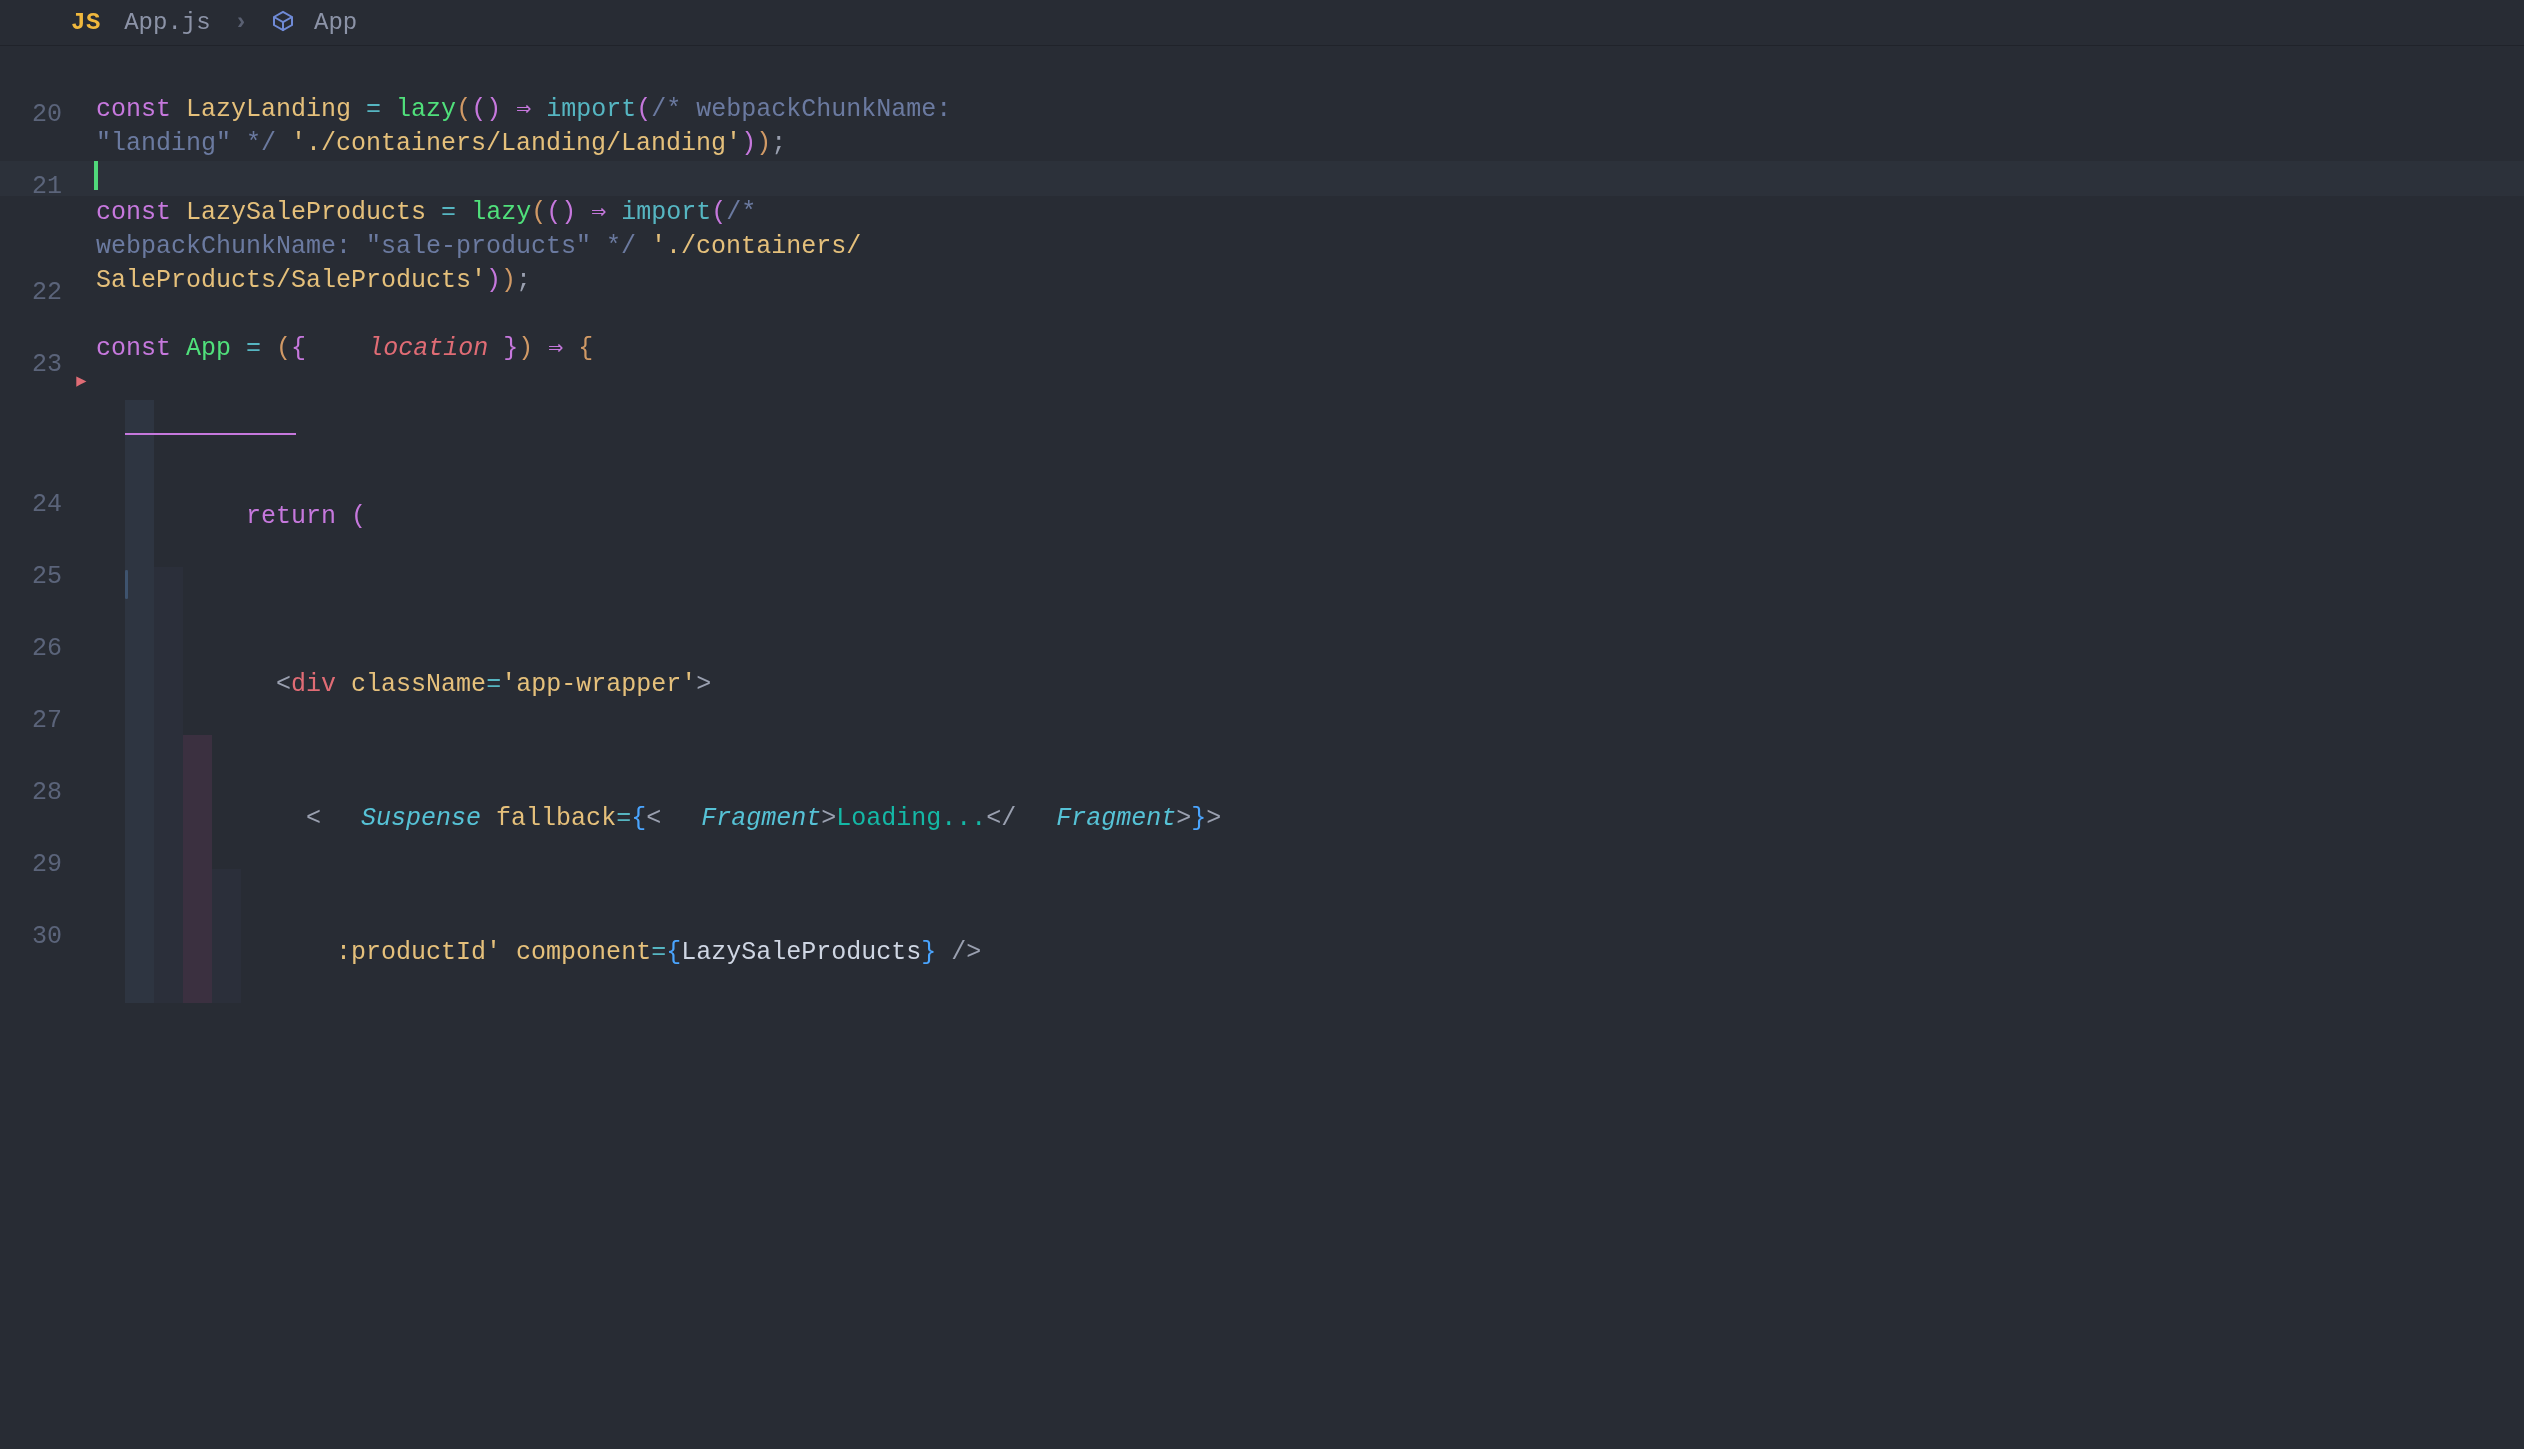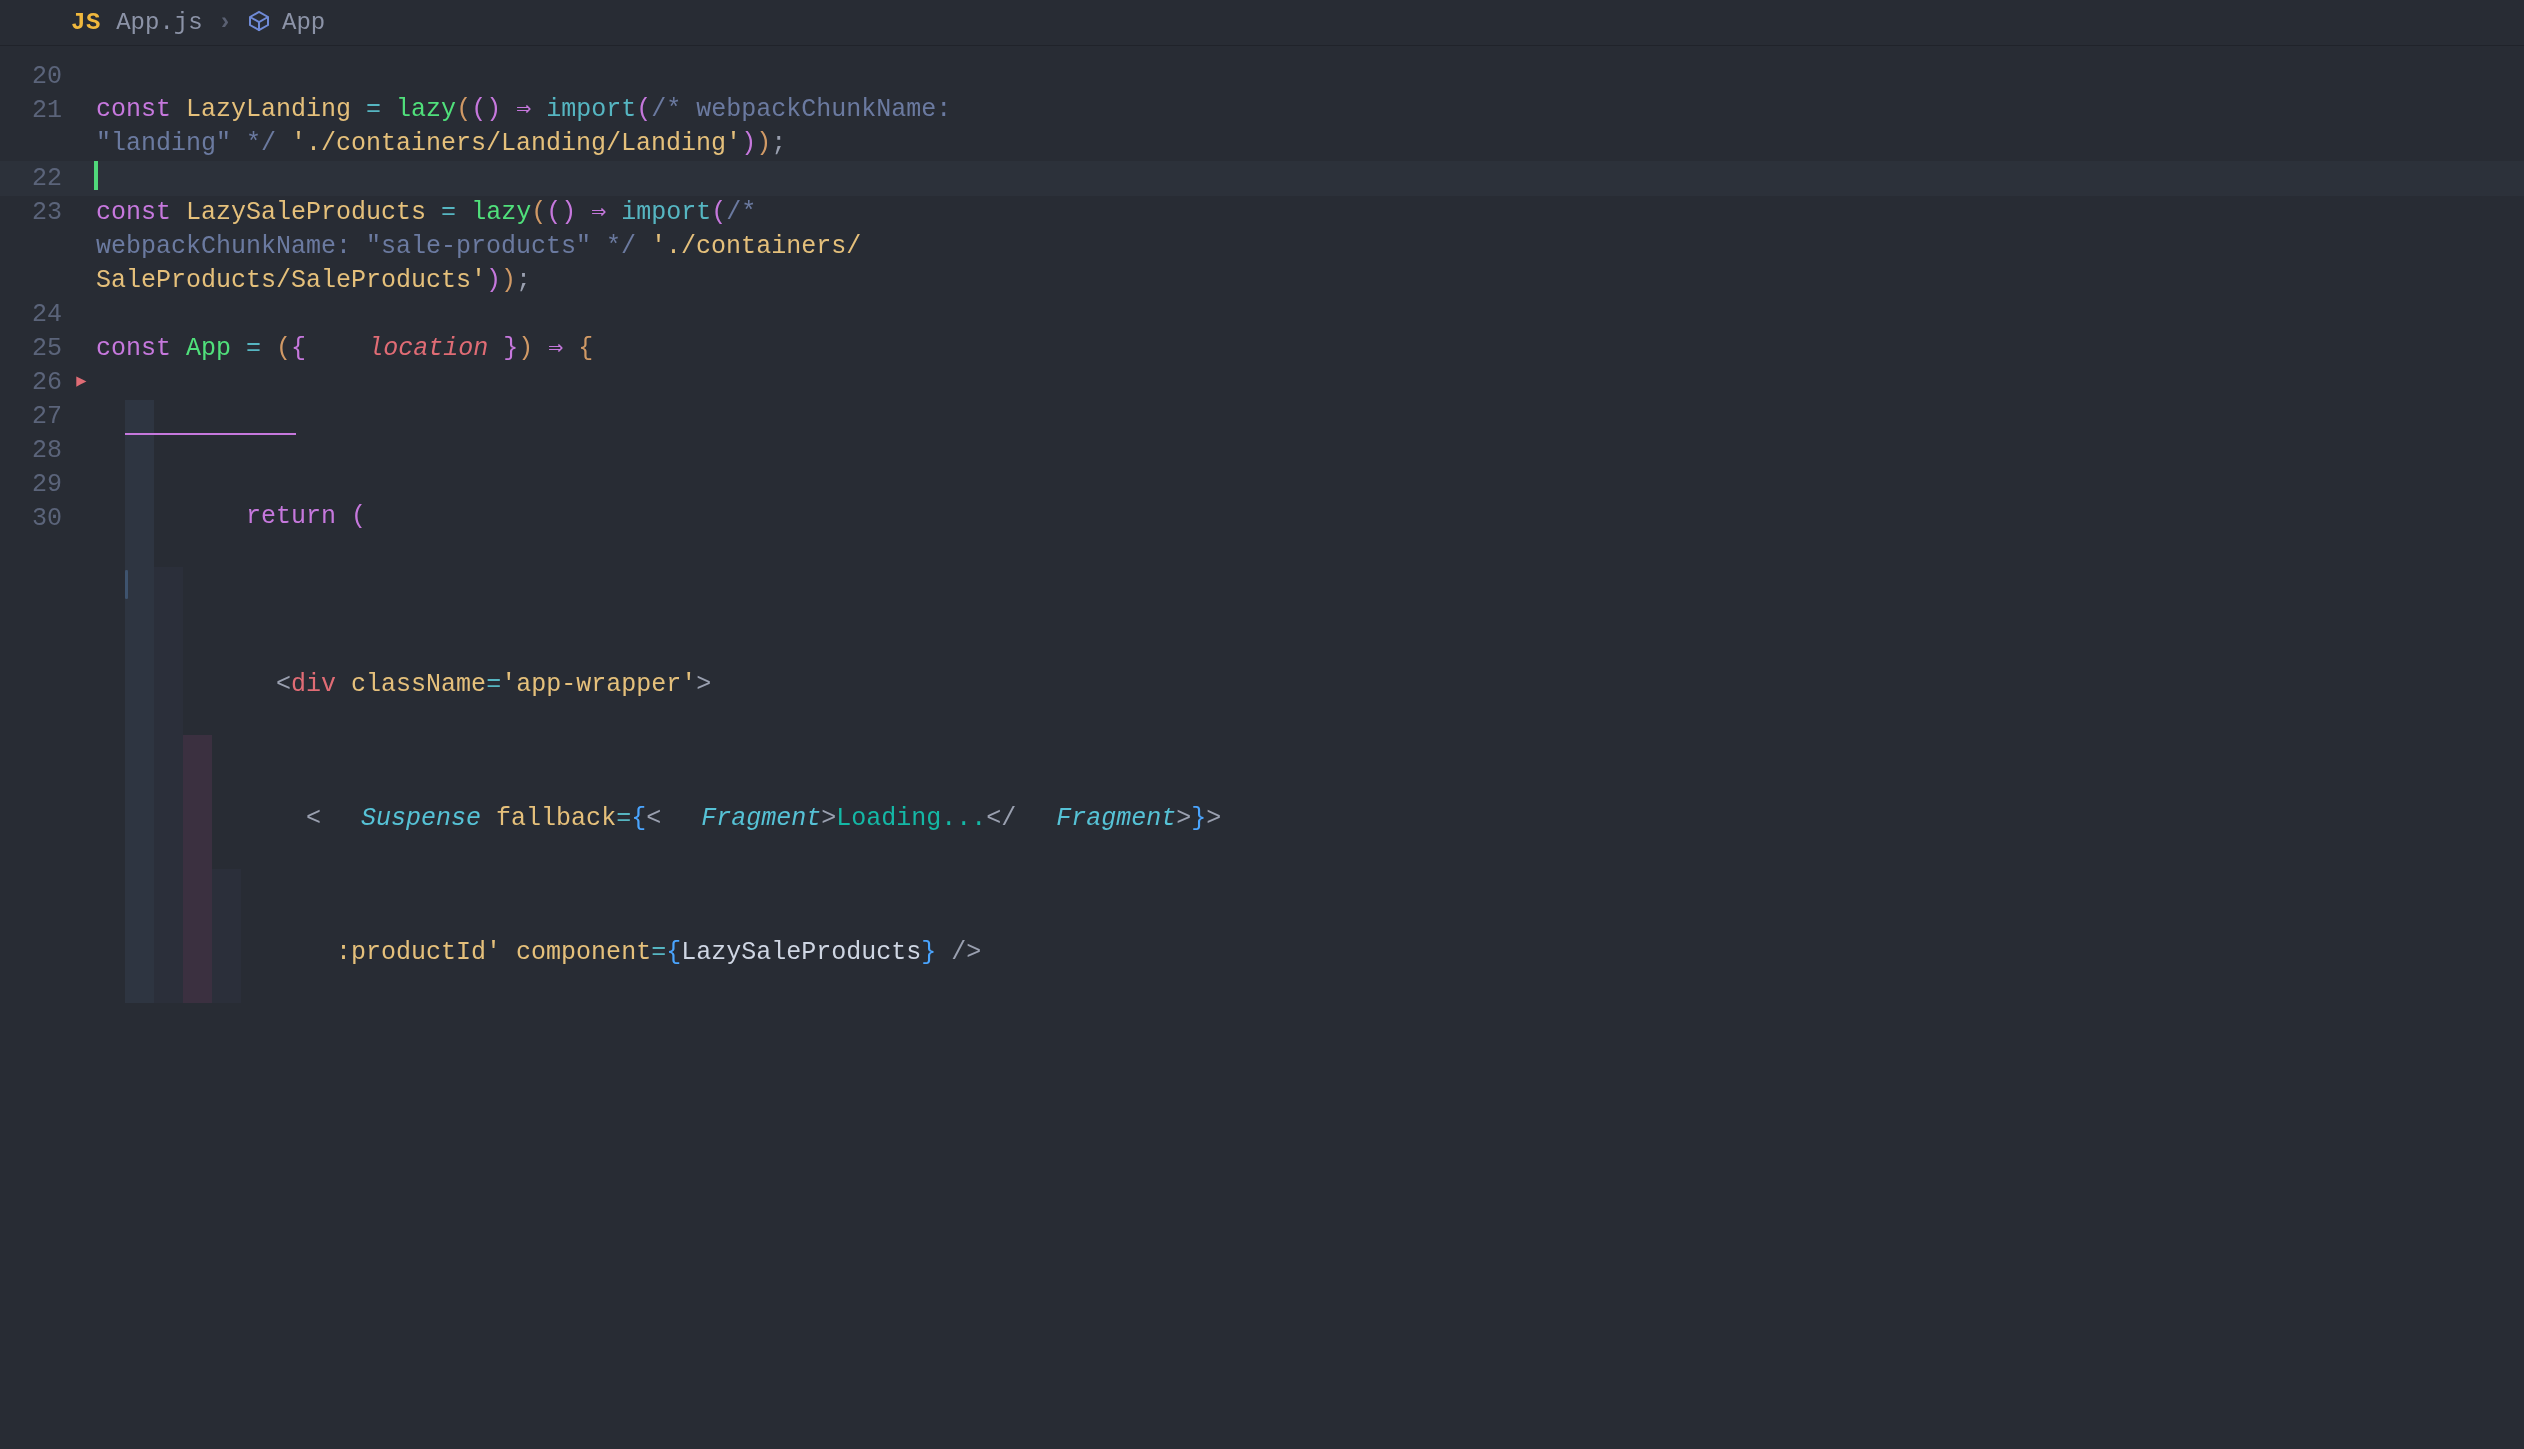--- a/index.html
+++ b/index.html
@@ -44,21 +44,21 @@
     line-height:1.34;
     color:var(--white);
     -webkit-font-smoothing:antialiased;
     overflow:hidden;
   }
   .root{display:flex;flex-direction:column;width:2525px;height:1450px;transform-origin:top left;}
   
 
   
   .crumbs{
-    display:flex;align-items:center;gap:11px;
+    display:flex;align-items:center;gap:19px;
     padding:6.6px 22.4px 6.6px 71px;
     border-bottom:1.3px solid #20232a;
     background:var(--bg);
     color:var(--crumb);
     font-size:24px;
   }
   .crumbs .chev{color:#5a6072;padding:0 4px;font-weight:600;}
   .js-badge{color:var(--js-yellow);font-weight:800;letter-spacing:0.7px;margin-right:4px;}
   .crumb-icon svg{width:24px;height:24px;vertical-align:-4px;fill:none;stroke:#6f8ad6;stroke-width:2;}
   .crumb-label{color:#8c93a7;}
@@ -66,21 +66,21 @@
 
   
   .editor{position:relative;flex:1;padding-top:13px;}
   .gutter{
     position:absolute;left:0;top:13px;bottom:0;width:74px;
     text-align:right;padding-right:12px;
     color:var(--gutter-fg);
     font-variant-numeric:tabular-nums;
     user-select:none;
   }
-  .gutter .gline{height:34px;display:flex;align-items:center;justify-content:flex-end;}
+  .gutter .gline{height:34px;display:flex;align-items:center;justify-content:flex-end;margin-top:38px;}
   .gutter .gspacer{height:34px;}
   .fold-col{position:absolute;left:74px;top:13px;width:14.5px;user-select:none;}
   .fold-col .fline{height:34px;display:flex;align-items:center;justify-content:center;}
   .fold-col .tri{color:var(--collapse-indicator);font-size:17px;transform:rotate(0deg);}
 
   .code{margin-left:96px;padding-right:26px;}
   .line{position:relative;display:block;min-height:34px;white-space:pre;padding-left:0;}
   .line .txt{display:inline;}
 
   

